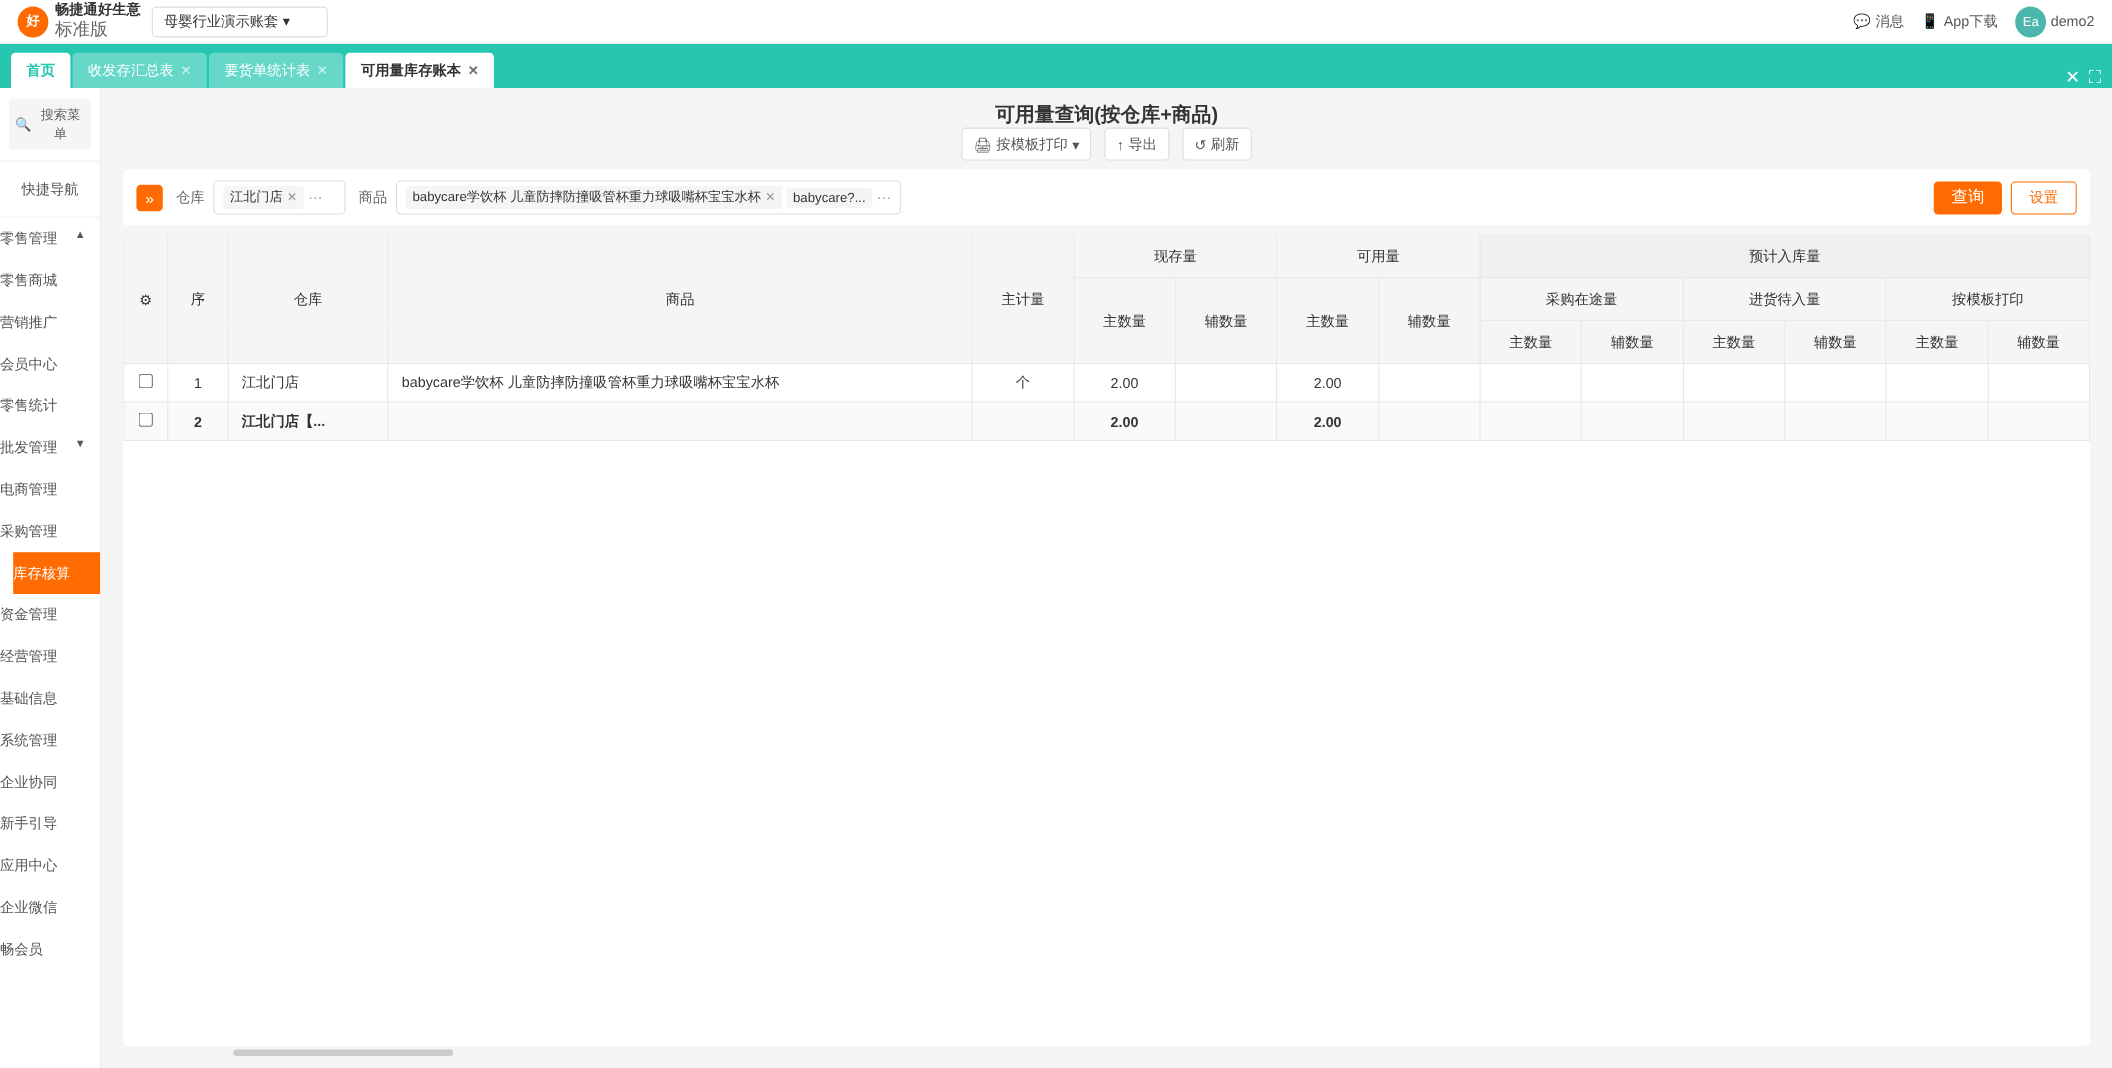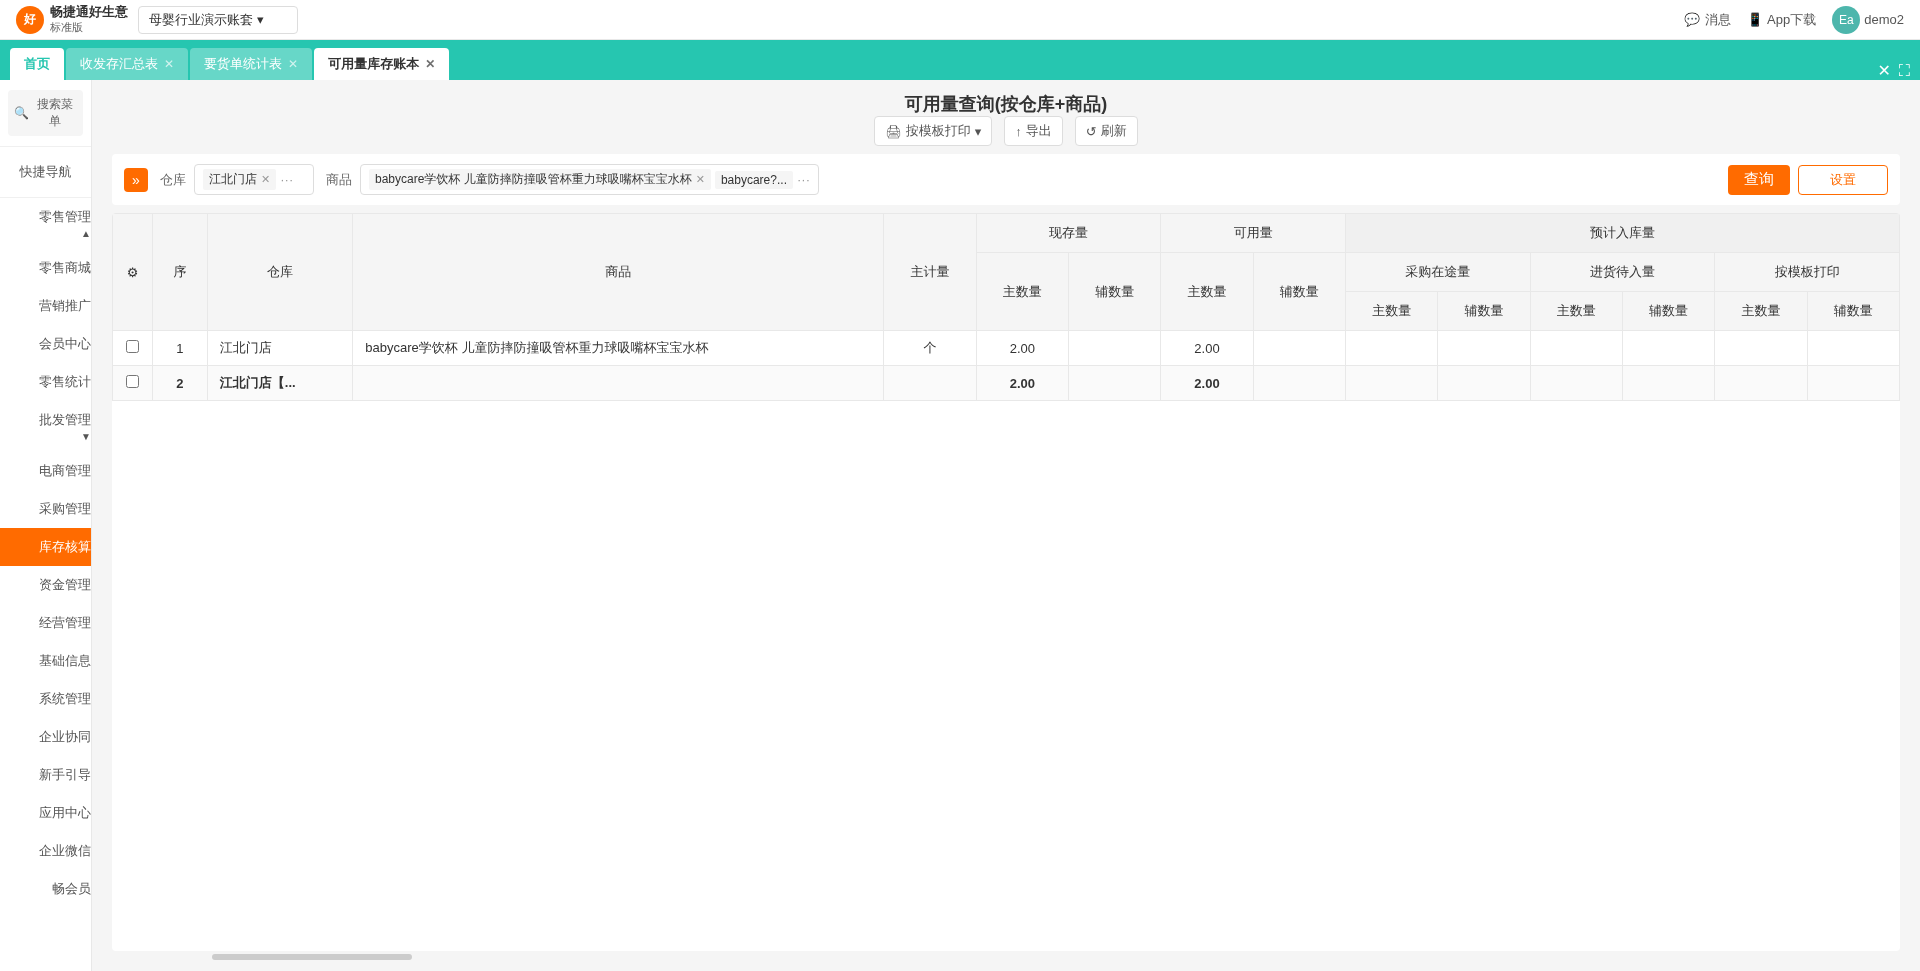--- a/index.html
+++ b/index.html
@@ -4,21 +4,21 @@
   <style>
     * { box-sizing: border-box; margin: 0; padding: 0; }
     body { font-family: "Microsoft YaHei", "PingFang SC", sans-serif; font-size: 13px; background: #f5f5f5; display: flex; flex-direction: column; height: 971px; overflow: hidden; }
 
     
     .top-bar { height: 40px; background: #fff; display: flex; align-items: center; justify-content: space-between; padding: 0 16px; border-bottom: 1px solid #e8e8e8; flex-shrink: 0; }
     .top-bar-left { display: flex; align-items: center; gap: 10px; }
     .logo-area { display: flex; align-items: center; gap: 6px; }
     .logo-icon { width: 28px; height: 28px; background: #ff6b00; border-radius: 50%; display: flex; align-items: center; justify-content: center; color: white; font-size: 12px; font-weight: bold; }
     .logo-text { font-size: 13px; color: #333; font-weight: bold; line-height: 1.2; }
-    .logo-subtext { font-size: 11px; color: #666; }
+    .logo-subtext { font-size: 16px; color: #666; }
     .company-selector { display: flex; align-items: center; gap: 4px; padding: 4px 10px; border: 1px solid #ddd; border-radius: 4px; cursor: pointer; color: #333; min-width: 160px; }
     .top-bar-right { display: flex; align-items: center; gap: 16px; color: #555; font-size: 13px; }
     .top-bar-btn { display: flex; align-items: center; gap: 4px; cursor: pointer; color: #555; }
     .avatar { width: 28px; height: 28px; border-radius: 50%; background: #4db6ac; display: flex; align-items: center; justify-content: center; color: white; font-size: 12px; }
 
     
     .tab-bar { height: 40px; background: #26c6b0; display: flex; align-items: flex-end; padding: 0 10px; flex-shrink: 0; gap: 2px; }
     .tab { height: 32px; padding: 0 14px; display: flex; align-items: center; gap: 6px; border-radius: 4px 4px 0 0; cursor: pointer; font-size: 13px; white-space: nowrap; }
     .tab.home { background: #fff; color: #26c6b0; font-weight: bold; }
     .tab.normal { background: rgba(255,255,255,0.3); color: #fff; }
@@ -28,22 +28,22 @@
 
     
     .main-layout { display: flex; flex: 1; overflow: hidden; }
 
     
     .sidebar { width: 92px; background: #fff; border-right: 1px solid #e8e8e8; display: flex; flex-direction: column; flex-shrink: 0; overflow-y: auto; }
     .sidebar-search { padding: 10px 8px; border-bottom: 1px solid #f0f0f0; }
     .sidebar-search-btn { width: 100%; padding: 6px; background: #f5f5f5; border: none; border-radius: 4px; cursor: pointer; font-size: 12px; color: #666; display: flex; align-items: center; justify-content: center; gap: 4px; }
     .sidebar-nav { padding: 8px 0; border-bottom: 1px solid #f0f0f0; }
     .sidebar-nav-item { padding: 8px 0; text-align: center; font-size: 13px; color: #555; cursor: pointer; }
-    .sidebar-item { padding: 10px 0; text-align: center; font-size: 13px; color: #555; cursor: pointer; display: flex; flex-direction: column; align-items: flex-end; gap: 2px; }
-    .sidebar-item.active { background: #ff6b00; color: white; }
+    .sidebar-item { padding: 10px 0; text-align: center; font-size: 13px; color: #555; cursor: pointer; display: flex; align-items: flex-start; gap: 16px; }
+    .sidebar-item.active { background: #ff6b00; color: white; margin-left: 12px; }
     .sidebar-item .arrow { font-size: 10px; }
 
     
     .content-area { flex: 1; display: flex; flex-direction: column; overflow: hidden; background: #f5f5f5; }
 
     
     .page-header { background: #f5f5f5; padding: 12px 20px 8px; display: flex; align-items: center; justify-content: space-between; flex-shrink: 0; flex-direction: column; }
     .page-title { font-size: 18px; color: #333; font-weight: bold; }
     .page-actions { display: flex; align-items: center; gap: 12px; }
     .action-btn { display: flex; align-items: center; gap: 4px; padding: 5px 10px; border: 1px solid #ddd; border-radius: 4px; background: #fff; cursor: pointer; font-size: 13px; color: #555; }
@@ -52,21 +52,21 @@
     .filter-bar { background: #fff; margin: 0 20px 8px; padding: 10px 12px; border-radius: 4px; display: flex; align-items: center; gap: 12px; flex-shrink: 0; }
     .expand-btn { width: 24px; height: 24px; background: #ff6b00; border-radius: 4px; display: flex; align-items: center; justify-content: center; color: white; cursor: pointer; font-size: 14px; }
     .filter-group { display: flex; align-items: center; gap: 8px; }
     .filter-label { color: #666; font-size: 13px; white-space: nowrap; }
     .filter-input { display: flex; align-items: center; gap: 4px; padding: 4px 8px; border: 1px solid #ddd; border-radius: 4px; min-width: 120px; background: #fff; }
     .filter-tag { display: flex; align-items: center; gap: 4px; padding: 2px 6px; background: #f5f5f5; border-radius: 2px; font-size: 12px; color: #333; }
     .filter-tag .remove { color: #999; cursor: pointer; font-size: 11px; }
     .filter-dots { color: #999; cursor: pointer; }
     .filter-actions { margin-left: auto; display: flex; gap: 8px; }
     .query-btn { padding: 5px 16px; background: #ff6b00; color: white; border: none; border-radius: 4px; cursor: pointer; font-size: 15px; }
-    .settings-btn { padding: 5px 31px; background: #fff; color: #ff6b00; border: 1px solid #ff6b00; border-radius: 4px; cursor: pointer; font-size: 13px; }
+    .settings-btn { padding: 5px 16px; background: #fff; color: #ff6b00; border: 1px solid #ff6b00; border-radius: 4px; cursor: pointer; font-size: 13px; }
 
     
     .table-wrapper { flex: 1; margin: 0 20px; background: #fff; border-radius: 4px; overflow: auto; display: flex; flex-direction: column; }
     table { width: 100%; border-collapse: collapse; font-size: 13px; }
     thead { background: #f5f5f5; }
     th { padding: 10px 12px; text-align: center; color: #333; font-weight: normal; border: 1px solid #e8e8e8; white-space: nowrap; }
     td { padding: 8px 12px; text-align: center; border: 1px solid #e8e8e8; color: #333; }
     tr:nth-child(even) td { background: #fafafa; }
     .col-warehouse { text-align: left; }
     .col-product { text-align: left; }

